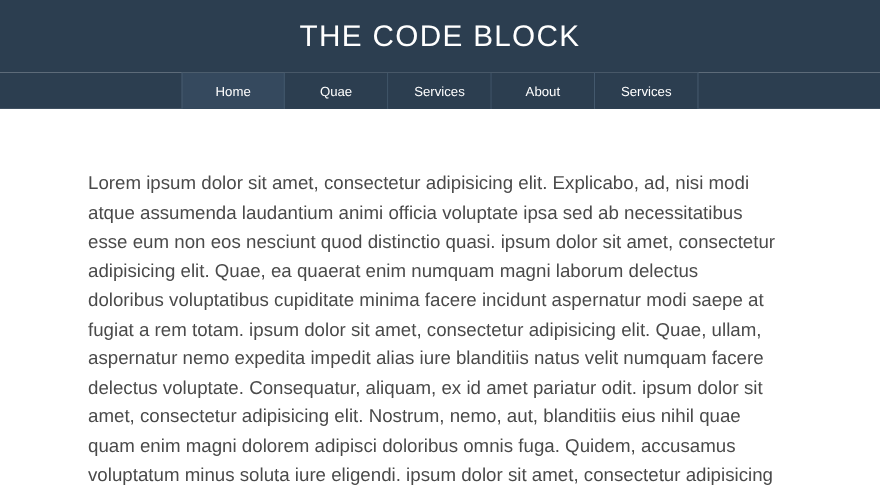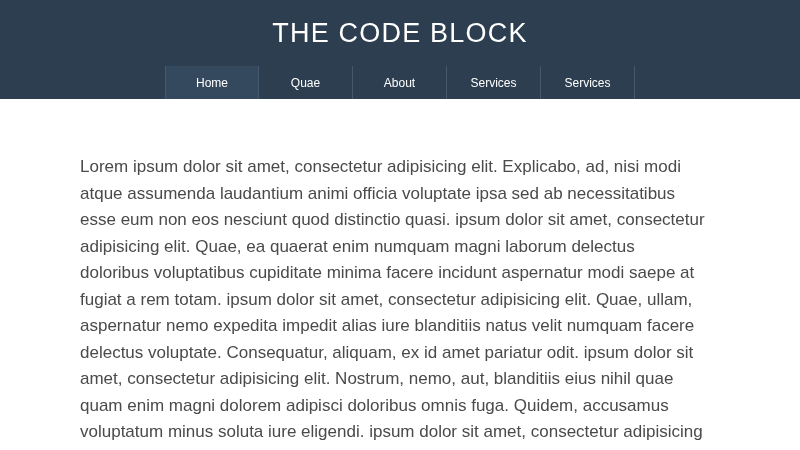--- a/index.html
+++ b/index.html
@@ -92,24 +92,24 @@
 
   <nav class="nav-bar">
     <ul class="nav-list">
       <li class="nav-item active">
         <span>Home</span>
       </li>
       <li class="nav-item">
         <span>Quae</span>
       </li>
       <li class="nav-item">
-        <span>About</span>
+        <span>Services</span>
       </li>
       <li class="nav-item">
-        <span>Services</span>
+        <span>About</span>
       </li>
       <li class="nav-item">
         <span>Services</span>
       </li>
     </ul>
   </nav>
 
   <main class="content">
     <p class="body-text">Lorem ipsum dolor sit amet, consectetur adipisicing elit. Explicabo, ad, nisi modi atque assumenda laudantium animi officia voluptate ipsa sed ab necessitatibus esse eum non eos nesciunt quod distinctio quasi. ipsum dolor sit amet, consectetur adipisicing elit. Quae, ea quaerat enim numquam magni laborum delectus doloribus voluptatibus cupiditate minima facere incidunt aspernatur modi saepe at fugiat a rem totam. ipsum dolor sit amet, consectetur adipisicing elit. Quae, ullam, aspernatur nemo expedita impedit alias iure blanditiis natus velit numquam facere delectus voluptate. Consequatur, aliquam, ex id amet pariatur odit. ipsum dolor sit amet, consectetur adipisicing elit. Nostrum, nemo, aut, blanditiis eius nihil quae quam enim magni dolorem adipisci doloribus omnis fuga. Quidem, accusamus voluptatum minus soluta iure eligendi. ipsum dolor sit amet, consectetur adipisicing elit. Mollitia, repudiandae, soluta, animi ullam sint</p>
   </main>

